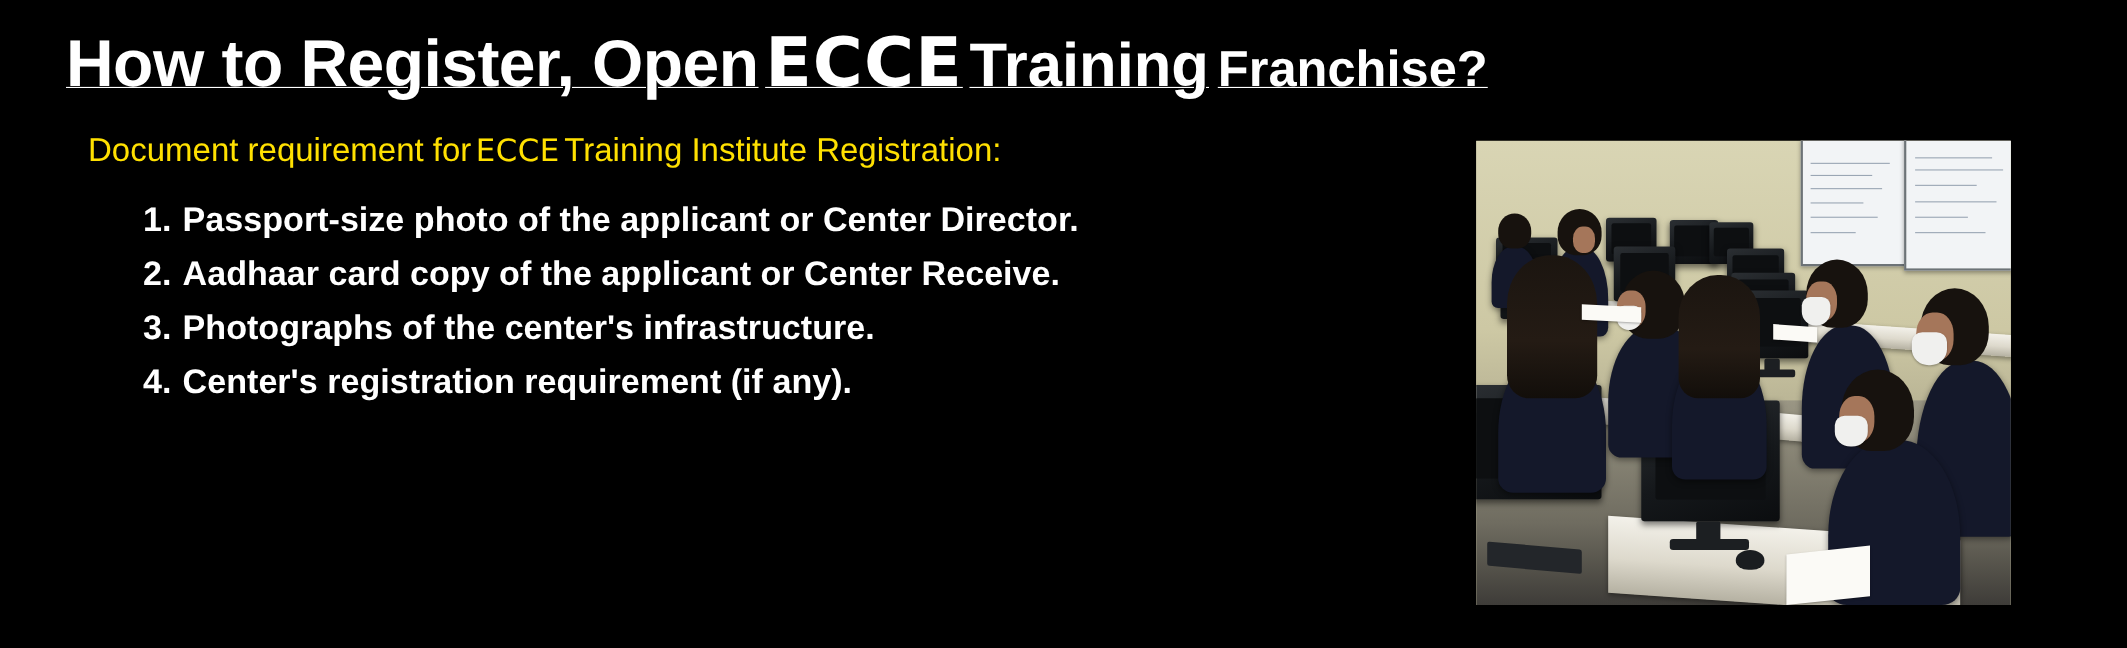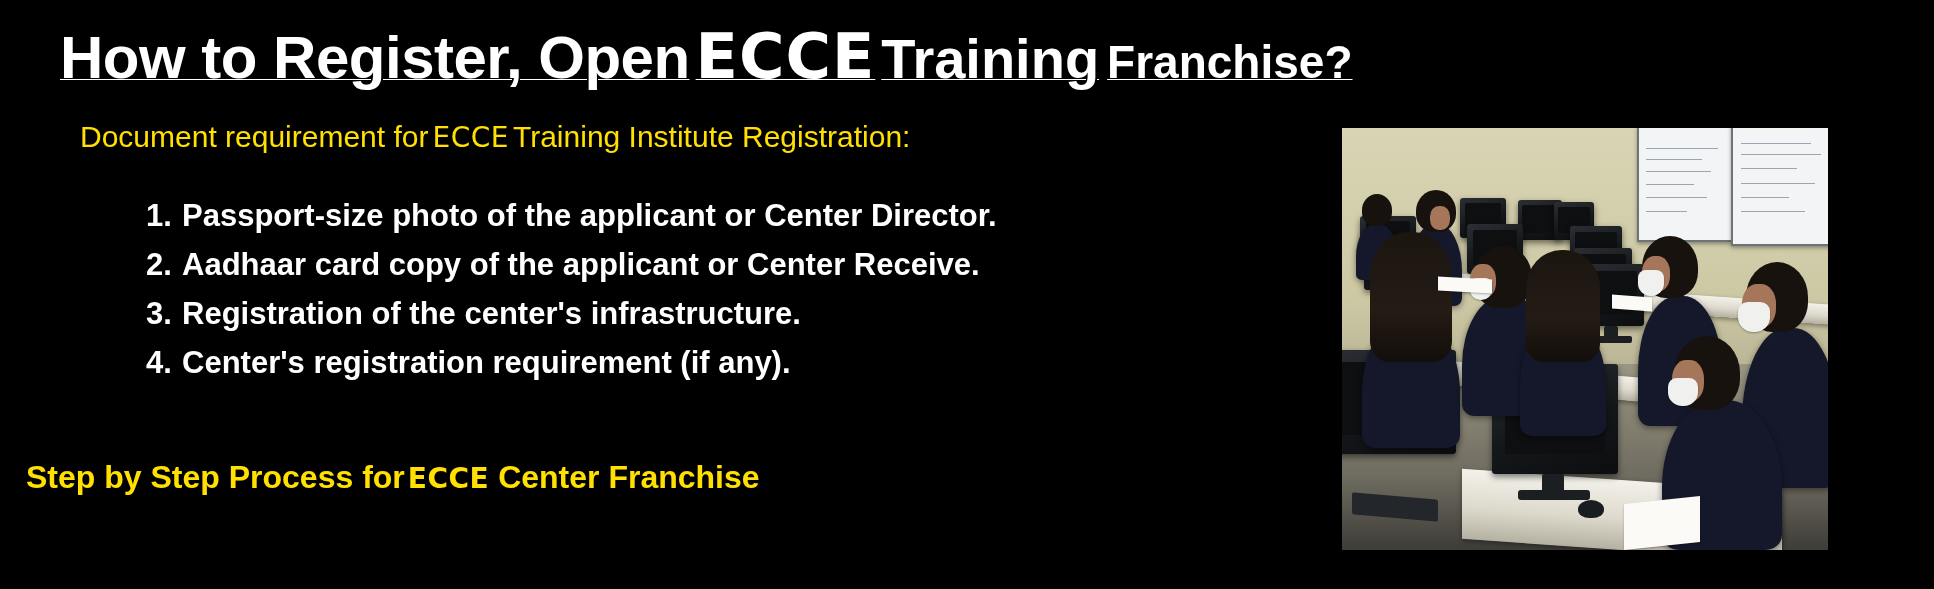--- a/index.html
+++ b/index.html
@@ -66,21 +66,21 @@
     font-size: 28px;
     padding: 0 4px;
     letter-spacing: 0.5px;
   }
 
   
   .doc-list {
     position: absolute;
     left: 130px;
     top: 175px;
-    margin: 16px;
+    margin: 0;
     padding: 0;
     list-style: none;
   }
   .doc-list li {
     color: #ffffff;
     font-weight: 700;
     font-size: 31px;
     line-height: 49px;
     white-space: nowrap;
   }
@@ -232,27 +232,24 @@
     <span class="t-main">How to Register, Open</span><span class="t-ecce">ECCE</span><span class="t-training">Training</span><span class="t-franchise">Franchise?</span>
   </div>
 
   <div class="subtitle">
     <span>Document requirement for</span><span class="s-ecce">ECCE</span><span>Training Institute Registration:</span>
   </div>
 
   <ol class="doc-list">
     <li><span class="num">1.</span><span>Passport-size photo of the applicant or Center Director.</span></li>
     <li><span class="num">2.</span><span>Aadhaar card copy of the applicant or Center Receive.</span></li>
-    <li><span class="num">3.</span><span>Registration of the center's infrastructure.</span></li>
+    <li><span class="num">3.</span><span>Photographs of the center's infrastructure.</span></li>
     <li><span class="num">4.</span><span>Center's registration requirement (if any).</span></li>
   </ol>
 
-  <div class="step-heading">
-    <span>Step by Step Process for</span><span class="sh-ecce">ECCE</span><span class="sh-tail">Center Franchise</span>
-  </div>
 
 
   <div class="photo">
     <div class="ph-wall"></div>
     <div class="ph-floorwall"></div>
 
     <div class="ph-board" style="left:295px; top:-2px; width:92px; height:112px;">
       <div class="bl" style="top:18%; width:78%;"></div>
       <div class="bl" style="top:28%; width:60%;"></div>
       <div class="bl" style="top:38%; width:70%;"></div>

